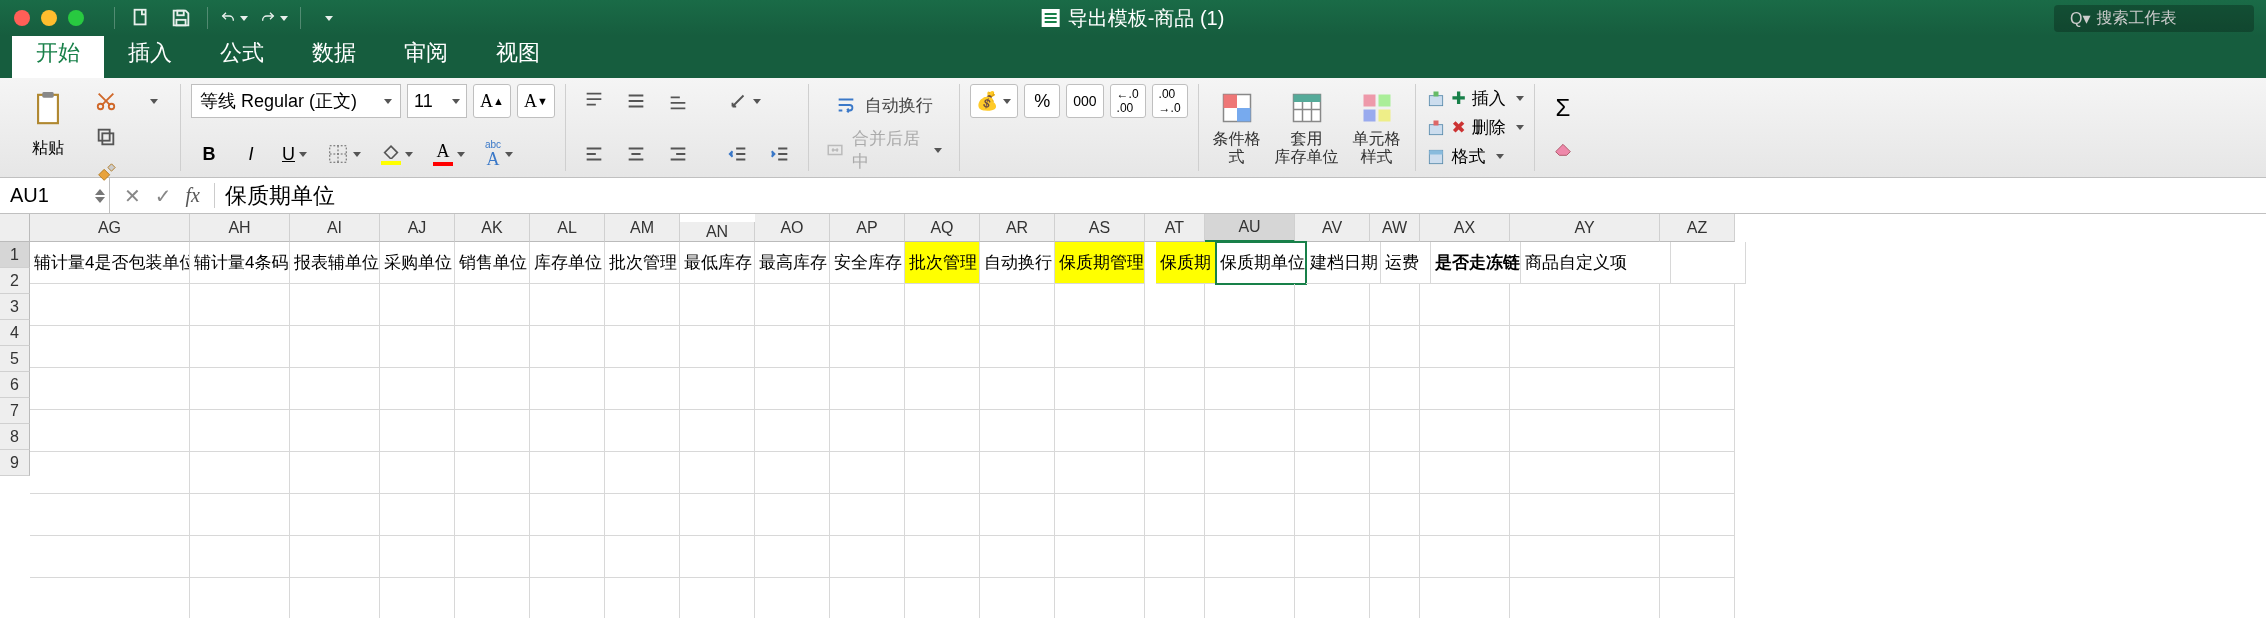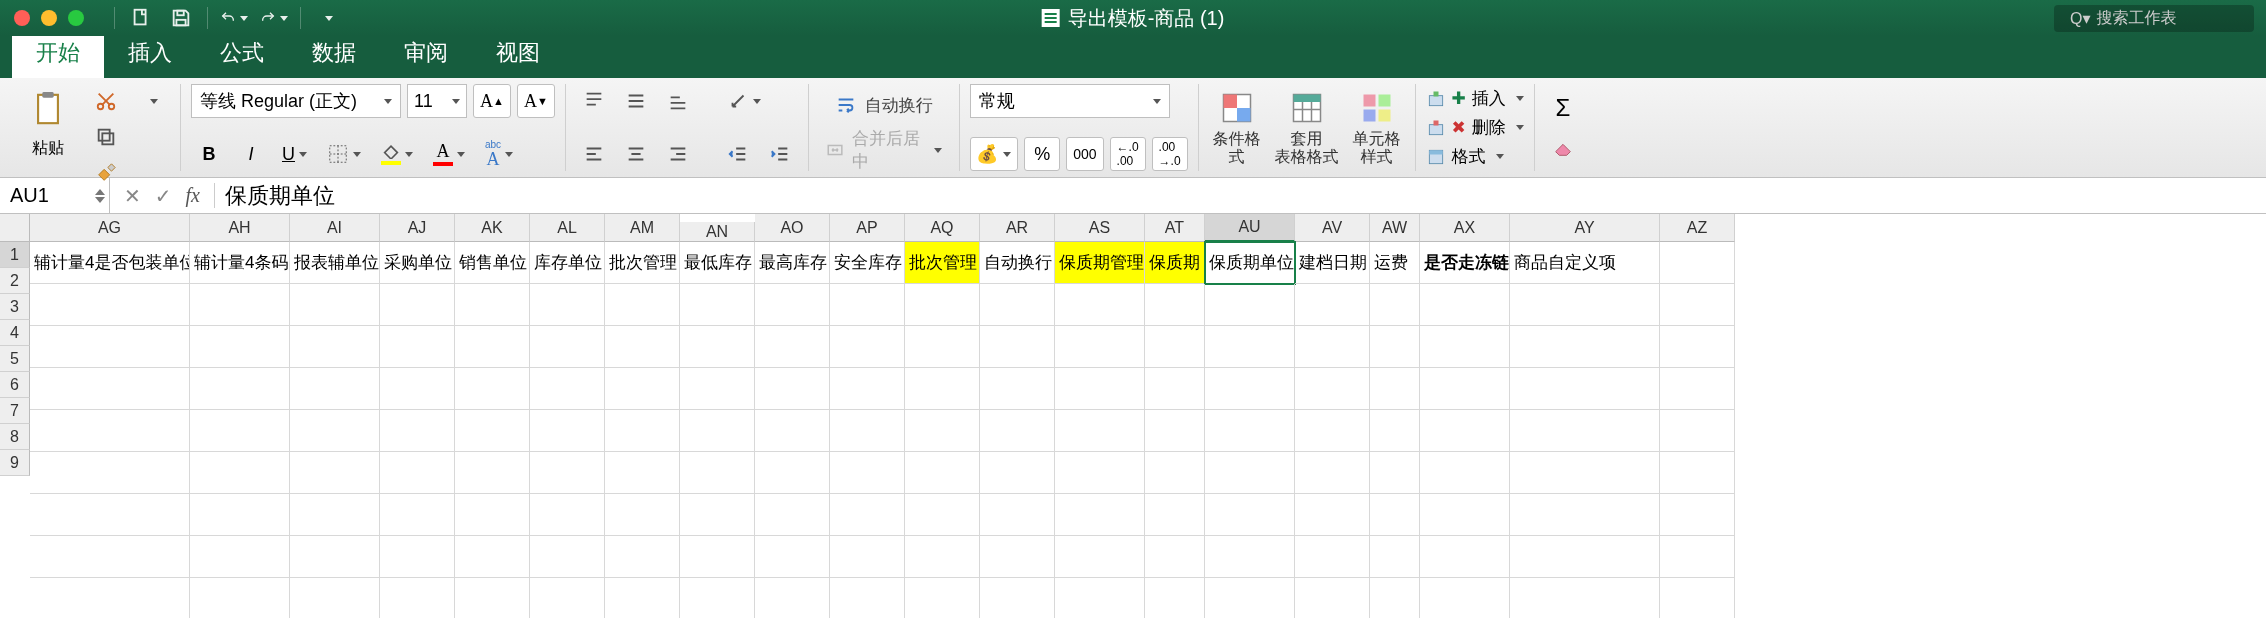--- a/index.html
+++ b/index.html
@@ -314,26 +314,20 @@
             <path d="M8 12h8M8 12l2-2M8 12l2 2M16 12l-2-2M16 12l-2 2"></path>
           </svg>
           <span>合并后居中</span>
           <span class="dd"></span>
         </div>
       </div>
   </div>
 
   <div class="rgroup">
     <div class="rrow">
-        <div class="numfmt">
-          <span>常规</span>
-          <span class="dd"></span>
-        </div>
-      </div>
-    <div class="rrow">
       <div class="rbtn boxed">
           <span style="color:#c9a227">💰</span>
           <span class="dd"></span>
         </div>
       <div class="rbtn boxed">%</div>
       <div class="rbtn boxed" style="font-size:14px">000</div>
       <div class="rbtn boxed" style="font-size:12px">←.0<br>.00</div>
       <div class="rbtn boxed" style="font-size:12px">.00<br>→.0</div>
     </div>
   </div>
@@ -348,21 +342,21 @@
           </svg>
         <span class="lbl">条件格式</span>
       </div>
       <div class="bigbtn">
         <svg width="36" height="36" viewBox="0 0 24 24">
             <rect x="3" y="3" width="18" height="18" fill="#fff" stroke="#888"></rect>
             <rect x="3" y="3" width="18" height="5" fill="#5a9"></rect>
             <path d="M3 13h18M9 8v13M15 8v13" stroke="#888"></path>
           </svg>
         <span class="lbl" style="white-space:pre">套用
-表格格式</span>
+库存单位</span>
       </div>
       <div class="bigbtn">
         <svg width="36" height="36" viewBox="0 0 24 24">
             <rect x="3" y="3" width="8" height="8" fill="#e9a"></rect>
             <rect x="13" y="3" width="8" height="8" fill="#ae9"></rect>
             <rect x="3" y="13" width="8" height="8" fill="#9ae"></rect>
             <rect x="13" y="13" width="8" height="8" fill="#ee8"></rect>
           </svg>
         <span class="lbl">单元格样式</span>
       </div>
@@ -475,21 +469,21 @@
           <div class="cell" style="width: 75px;">采购单位</div>
           <div class="cell" style="width: 75px;">销售单位</div>
           <div class="cell" style="width: 75px;">库存单位</div>
           <div class="cell" style="width: 75px;">批次管理</div>
           <div class="cell" style="width: 75px;">最低库存</div>
           <div class="cell" style="width: 75px;">最高库存</div>
           <div class="cell" style="width: 75px;">安全库存</div>
           <div class="cell hl" style="width: 75px;">批次管理</div>
           <div class="cell" style="width: 75px;">自动换行</div>
           <div class="cell hl" style="width: 90px;">保质期管理</div>
-          <div class="cell hl" style="width: 60px;">保质期</div>
+          <div class="cell hl" style="width: 60px; margin-left: 11px;">保质期</div>
           <div class="cell active" style="width: 90px;">保质期单位</div>
           <div class="cell" style="width: 75px;">建档日期</div>
           <div class="cell" style="width: 50px;">运费</div>
           <div class="cell" style="width: 90px; font-weight: bold;">是否走冻链</div>
           <div class="cell" style="width: 150px;">商品自定义项</div>
           <div class="cell" style="width: 75px;"></div>
         </div>
         <div class="datarow">
           <div class="cell" style="width: 160px;"></div>
           <div class="cell" style="width: 100px;"></div>

